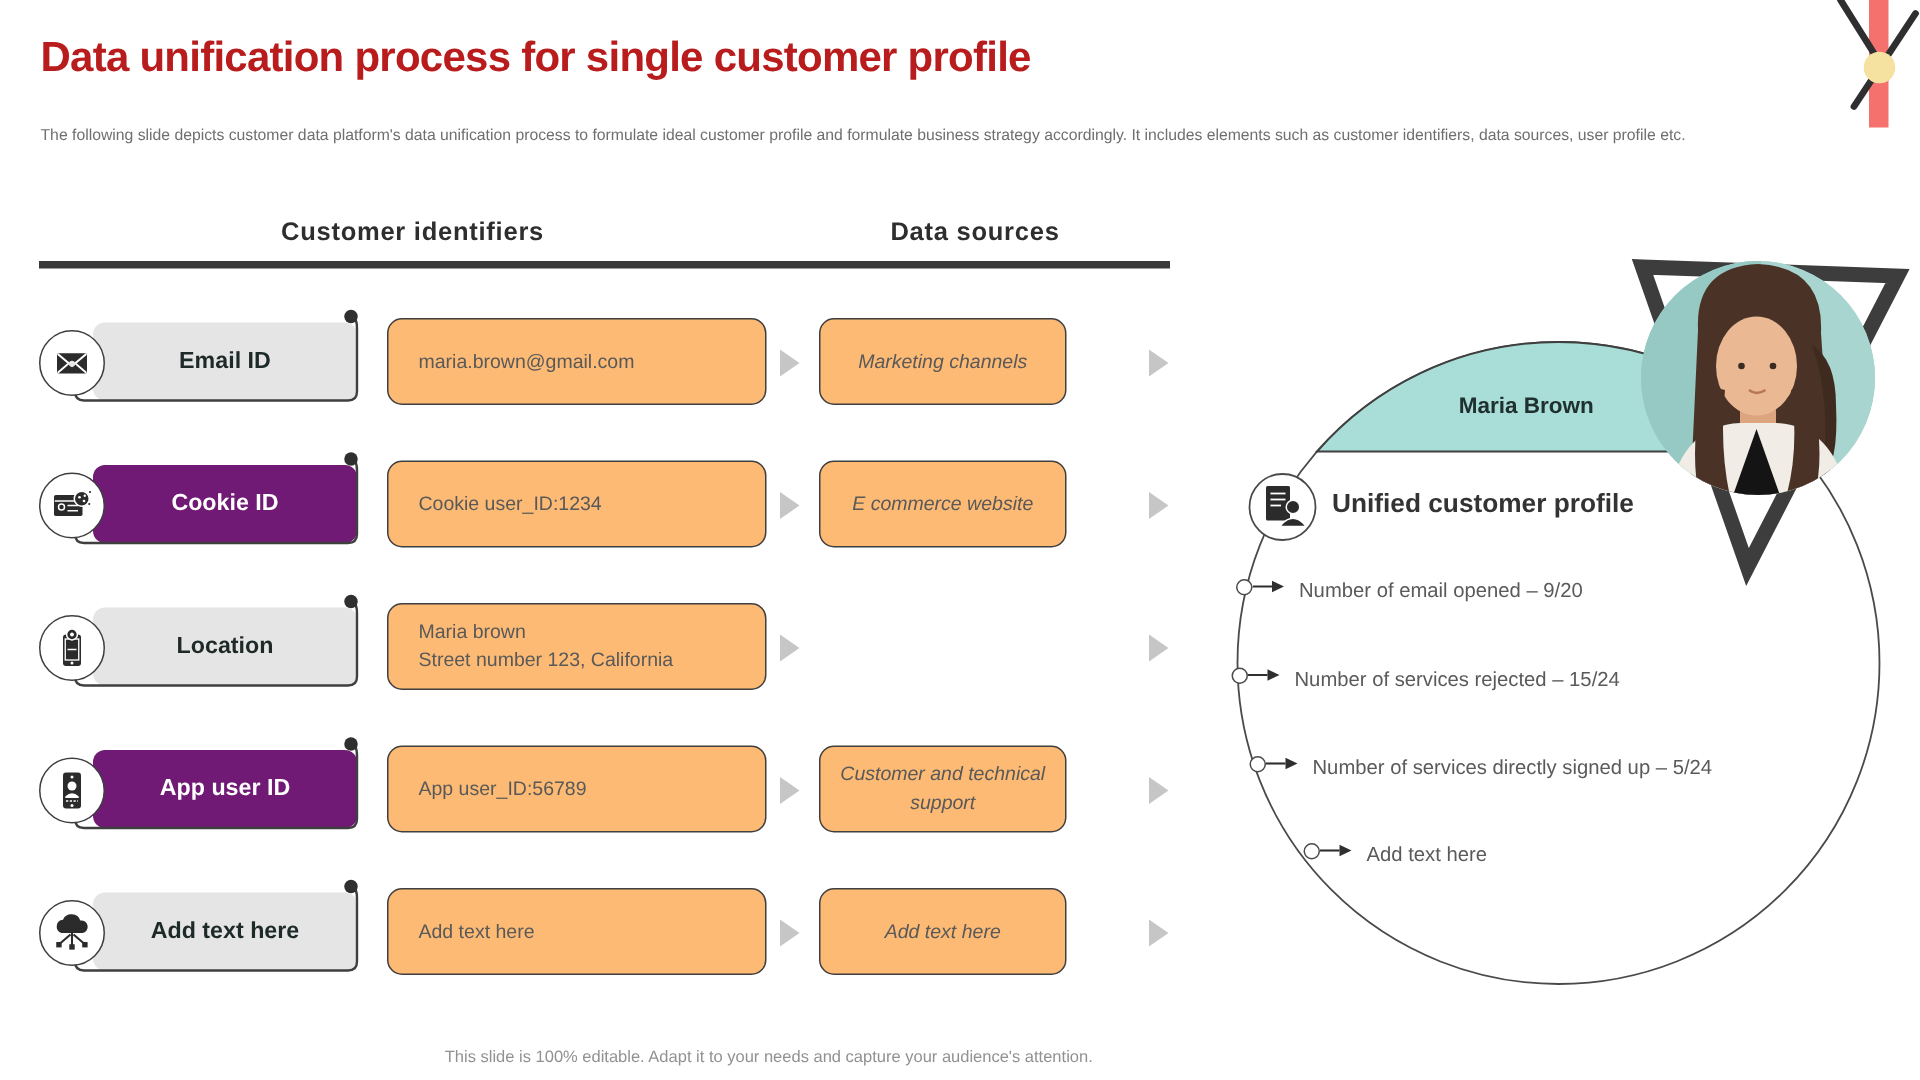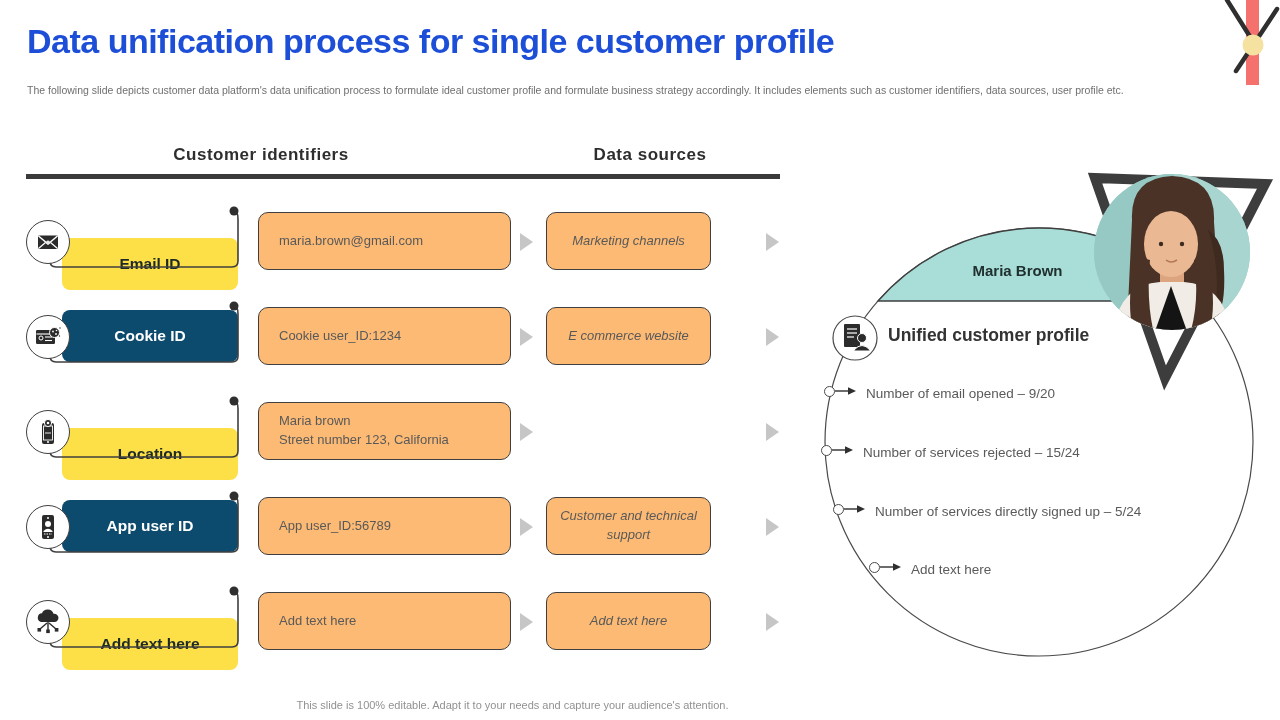--- a/index.html
+++ b/index.html
@@ -4,46 +4,46 @@
 <style>
   * { margin:0; padding:0; box-sizing:border-box; }
   html,body { width:1280px; height:720px; }
   body {
     position:relative; overflow:hidden; background:#ffffff;
     font-family:"Liberation Sans", sans-serif; color:#222;
   }
   .abs { position:absolute; }
 
   
-  .title { left:27px; top:22px; width:1150px; font-size:34px; font-weight:bold;
-           color:#1d4ed8; letter-spacing:-0.5px; }
+  .title { left:27px; top:22px; width:1150px; font-size:28px; font-weight:bold;
+           color:#b91c1c; letter-spacing:-0.5px; }
   .subtitle { left:27px; top:82px; width:1205px; font-size:10.5px; line-height:1.55;
               color:#6f6f6f; }
   .footer { left:0; top:699px; width:1025px; text-align:center; font-size:11px;
             color:#919191; }
 
   
   .col-head { font-size:17px; font-weight:bold; color:#2e2e2e; letter-spacing:0.5px;
               text-align:center; }
-  .head-identifiers { left:136px; top:145px; width:250px; }
+  .head-identifiers { left:150px; top:145px; width:250px; }
   .head-sources { left:540px; top:145px; width:220px; }
   .head-bar { left:26px; top:174px; width:754px; height:5px; background:#3a3a3a; }
 
   
   .row { position:absolute; left:26px; width:760px; height:95px; }
   .icon-circle { position:absolute; left:0; top:50%; transform:translateY(-50%);
                  width:44px; height:44px; border:1.5px solid #3f3f3f; border-radius:50%;
                  background:#fff; display:flex; align-items:center; justify-content:center;
                  z-index:3; }
   .label-outline { position:absolute; left:18px; top:9px; z-index:2; pointer-events:none; }
   .label-box { position:absolute; left:36px; top:21px; width:176px; height:52px;
                border-radius:8px; display:flex; align-items:center; justify-content:center;
                font-size:15.5px; font-weight:bold; z-index:1; }
-  .label-box.teal { background:#fde047; color:#1e2a28;margin-top:23px; }
-  .label-box.coral { background:#0c4a6e; color:#ffffff; }
+  .label-box.teal { background:#e5e5e5; color:#1e2a28; }
+  .label-box.coral { background:#701a75; color:#ffffff; }
   .value-box, .source-box { position:absolute; top:18px; height:58px;
                border:1.5px solid #3f3f3f; border-radius:10px; background:#fdba74;
                display:flex; align-items:center; font-size:13px; color:#595959;
                line-height:1.45; white-space:pre-line; }
   .value-box { left:232px; width:253px; justify-content:flex-start; padding-left:20px;
                text-align:left; }
   .source-box { left:520px; width:165px; justify-content:center; text-align:center;
                 padding:0 10px;font-style:italic; }
   .chev { position:absolute; top:50%; transform:translateY(-50%); width:0; height:0;
           border-top:9px solid transparent; border-bottom:9px solid transparent;

